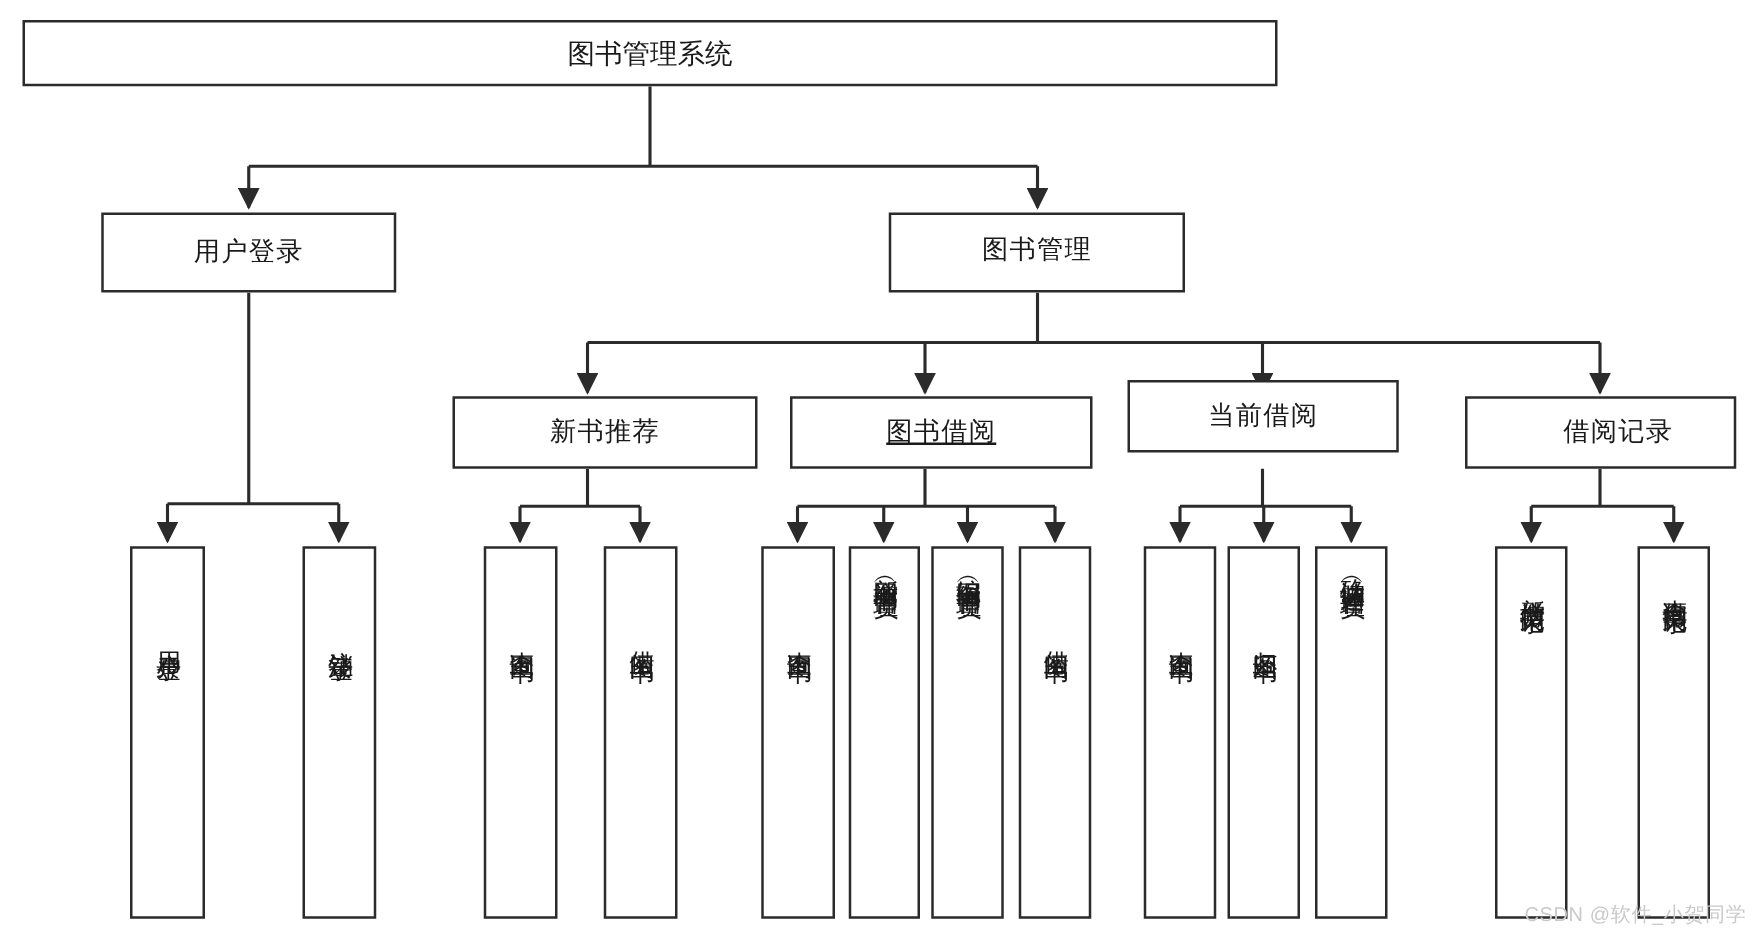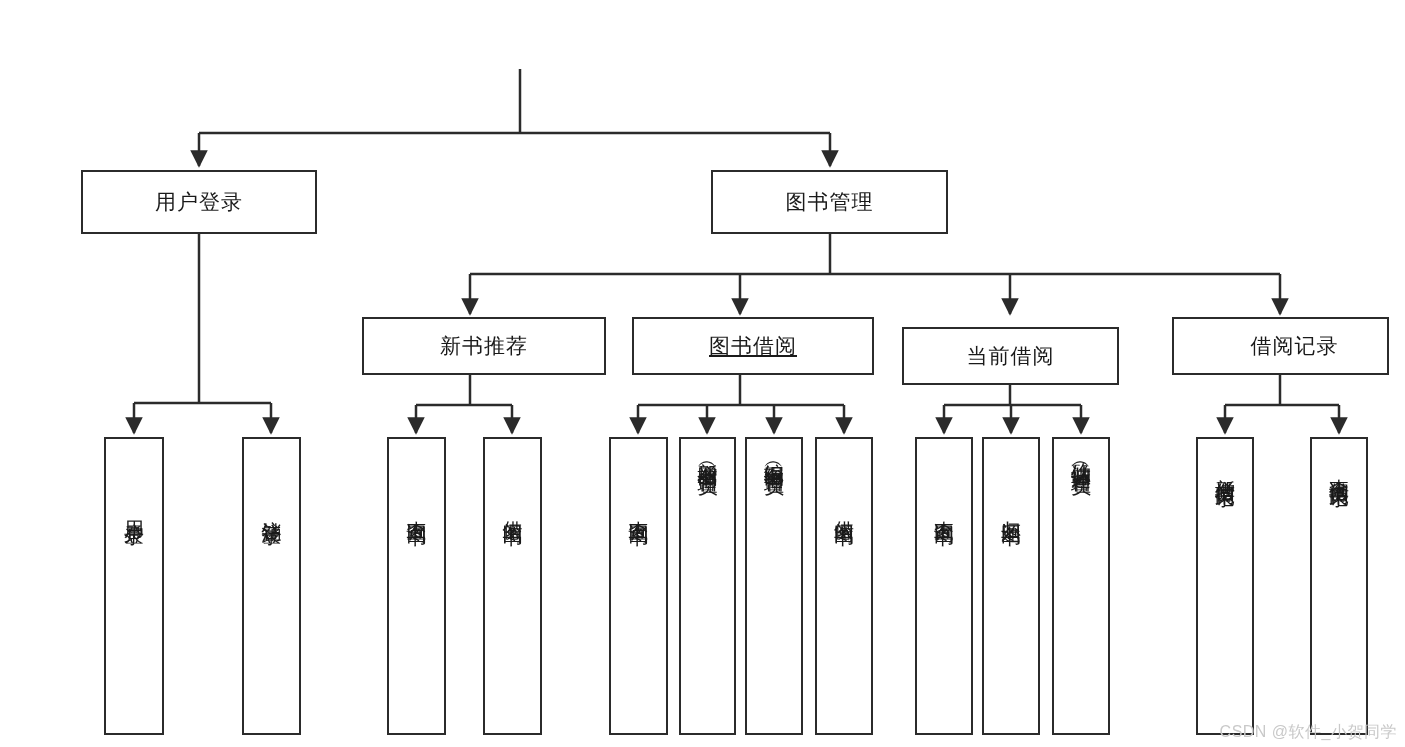--- a/index.html
+++ b/index.html
@@ -126,35 +126,38 @@
       <path d="M 1011 405 L 1011 433" marker-end="url(#arrow)"></path>
       <path d="M 1081 405 L 1081 433" marker-end="url(#arrow)"></path>
 
       <path d="M 1280 375 L 1280 405"></path>
       <path d="M 1225 405 L 1339 405"></path>
       <path d="M 1225 405 L 1225 433" marker-end="url(#arrow)"></path>
       <path d="M 1339 405 L 1339 433" marker-end="url(#arrow)"></path>
     </g>
   </svg>
 
+  <div class="node root" style="left:18px; top:16px; width:1004px; height:53px;">
+    <span>图书管理系统</span>
+  </div>
 
   <div class="node horiz" style="left:81px; top:170px; width:236px; height:64px;">
     <span>用户登录</span>
   </div>
-  <div class="node horiz" style="left:711px; top:170px; width:237px; height:64px;">
+  <div class="node horiz" style="left:711px; top:170px; width:237px; height:64px;font-family:Liberation Mono, monospace;">
     <span>图书管理</span>
   </div>
 
   <div class="node horiz" style="left:362px; top:317px; width:244px; height:58px;">
     <span>新书推荐</span>
   </div>
   <div class="node horiz" style="left:632px; top:317px; width:242px; height:58px;text-decoration:underline;">
     <span>图书借阅</span>
   </div>
-  <div class="node horiz" style="left:902px; top:327px; width:217px; height:58px;">
+  <div class="node horiz" style="left:902px; top:304px; width:217px; height:58px;">
     <span>当前借阅</span>
   </div>
   <div class="node horiz" style="left:1172px; top:317px; width:217px; height:58px;padding-left:28px;">
     <span>借阅记录</span>
   </div>
 
   <div class="node leaf leaf-short" style="left:104px; top:437px; width:60px; height:298px;">
     <span class="vtext">用户登录</span>
   </div>
   <div class="node leaf leaf-short" style="left:242px; top:437px; width:59px; height:298px;">

